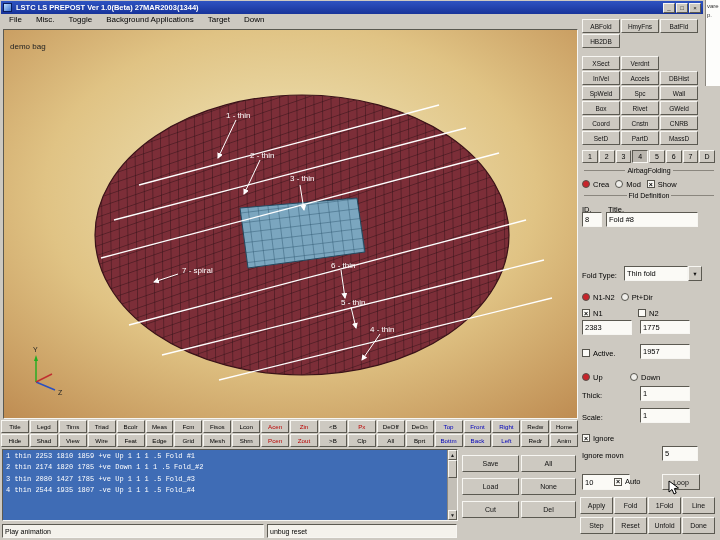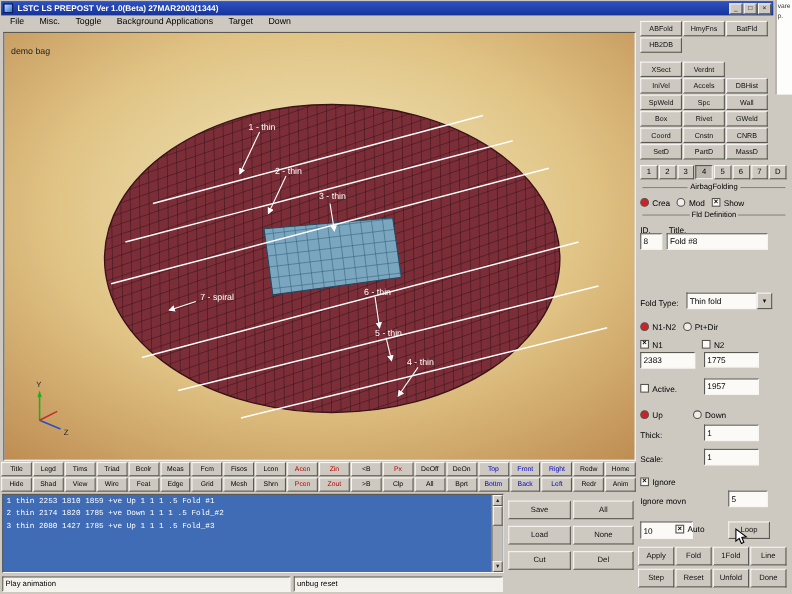--- a/index.html
+++ b/index.html
@@ -10,21 +10,21 @@
        font-size:6.5px;color:#111;display:flex;align-items:center;justify-content:center;
        white-space:nowrap;overflow:hidden;font-family:inherit;padding:0;cursor:default}
   .field{position:absolute;background:#fbfaf6;border:1px solid;border-color:#5b5951 #f7f6f2 #f7f6f2 #5b5951;
        font-size:7.5px;display:flex;align-items:center;padding:0 2px;overflow:hidden;white-space:nowrap}
   .lbl{font-size:7.5px;white-space:nowrap}
   .radio{width:8px;height:8px;border-radius:50%;background:#efeeea;border:1px solid #55534c;flex:none}
   .radio.sel{background:#c8242a}
   .chk{width:8px;height:8px;background:#fbfaf6;border:1px solid #55534c;font-size:7px;line-height:7px;
        display:flex;align-items:center;justify-content:center;flex:none}
   .chk.on::before{content:"×";font-weight:bold}
-  .ctl{display:inline-flex;gap:3px}
+  .ctl{display:inline-flex;align-items:center;gap:3px}
   
   .titlebar{left:1px;top:1px;width:702px;height:13px;display:flex;align-items:center;gap:4px;
        background:linear-gradient(180deg,#2e53c2,#17339a);color:#fff;padding:0 2px}
   .tb-icon{width:9px;height:9px;background:linear-gradient(135deg,#bfe0ff,#3a70d0);border:1px solid #0a1c5c;flex:none}
   .tb-title{font-size:7.5px;font-weight:bold;flex:1;white-space:nowrap;overflow:hidden}
   .tbb{width:12px;height:10px;font-size:6px;line-height:6px}
   
   .desktop{right:0;top:0;width:15px;height:86px;background:#fdfdfb;border-left:1px solid #8a867e;
        font-size:6px;color:#333;padding:2px 1px;line-height:9px;overflow:hidden}
   
@@ -209,20 +209,21 @@
     <button class="tb-btn" style="color: rgb(0, 0, 187);">Left</button>
     <button class="tb-btn">Redr</button>
     <button class="tb-btn">Anim</button>
   </div>
 
 <div class="abs flist">
   <div class="flist-lines">
       <div class="fline">1 thin 2253 1810 1859 +ve Up 1 1 1 .5 Fold #1</div>
       <div class="fline">2 thin 2174 1820 1785 +ve Down 1 1 1 .5 Fold_#2</div>
       <div class="fline">3 thin 2080 1427 1785 +ve Up 1 1 1 .5 Fold_#3</div>
+      <div class="fline">4 thin 2544 1935 1807 -ve Up 1 1 1 .5 Fold_#4</div>
     </div>
   <div class="vscroll">
     <div class="sbtn up"></div>
     <div class="sthumb"></div>
     <div class="sbtn down"></div>
   </div>
 </div>
 
 <button class="btn listact" style="left:462px;top:455px;width:57px">Save</button>
 <button class="btn listact" style="left:521px;top:455px;width:55px">All</button>

